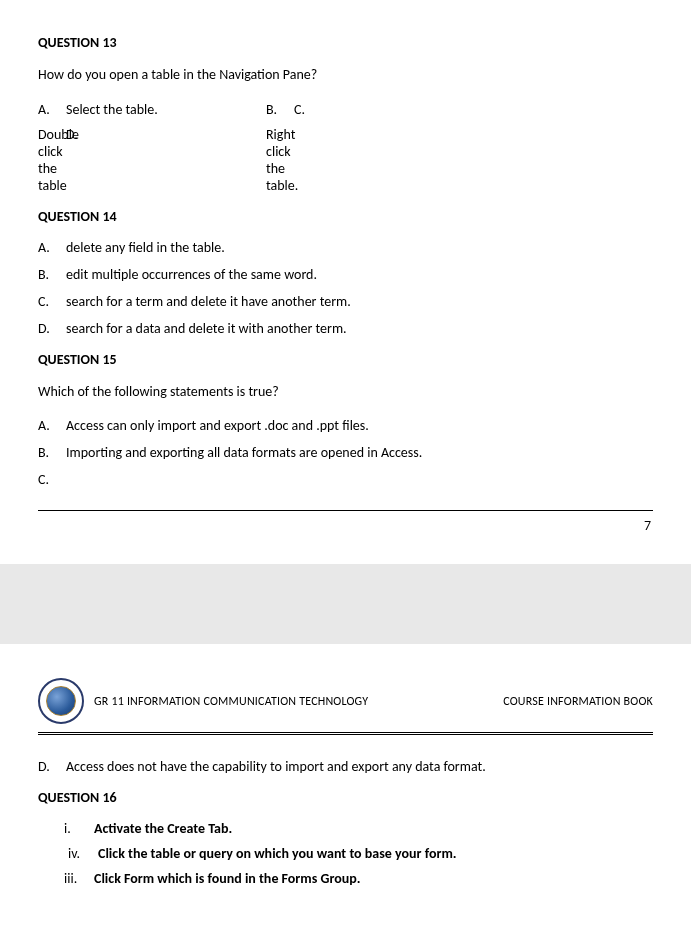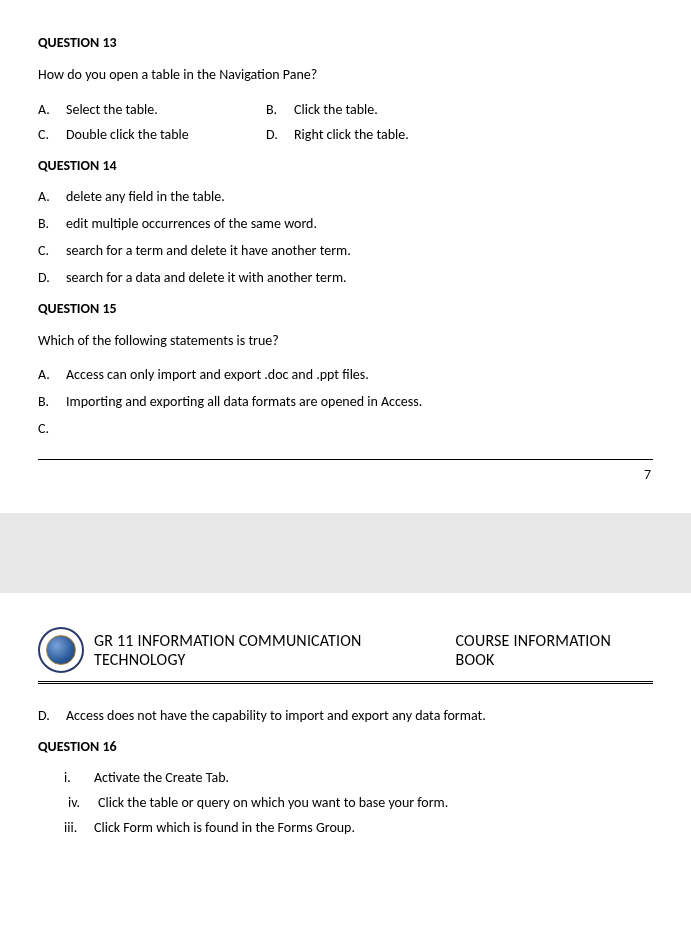--- a/index.html
+++ b/index.html
@@ -51,21 +51,21 @@
   .roman-list {
     margin-left: 26px;
     font-size: 14px;
     margin-bottom: 16px;
   }
   .roman-list .roman-row {
     display: flex;
     margin-bottom: 8px;
   }
   .roman-list .roman-num { min-width: 30px; }
-  .roman-list .roman-text { flex: 1; }
+  .roman-list .roman-text { flex: 1; font-weight: bold; }
   .page-hr {
     border: none;
     border-top: 1px solid #000;
     margin-top: 22px;
     margin-bottom: 6px;
   }
   .page-num {
     text-align: right;
     font-size: 14px;
     padding-right: 2px;
@@ -91,21 +91,21 @@
     height: 30px;
     border-radius: 50%;
     background: radial-gradient(circle at 35% 35%, #7aa3d8, #2a5a9a 60%, #1a3a6a);
     border: 1px solid #a88030;
   }
   .header-text {
     flex: 1;
     display: flex;
     justify-content: space-between;
     align-items: center;
-    font-size: 16px;
+    font-size: 12px;
     letter-spacing: 0.2px;
   }
   .header-left { font-weight: normal; }
   .header-right { font-weight: normal; }
   .double-rule {
     border-top: 3px double #000;
     height: 4px;
     margin-bottom: 22px;
   }
   .single-option {
@@ -119,21 +119,20 @@
 <body>
 
 <div class="page">
 
   <div class="question-title">QUESTION 13</div>
   <div class="question-text">How do you open a table in the Navigation Pane?</div>
   <div class="options-grid">
     <div class="option-letter">A.</div>
     <div class="option-text">Select the table.</div>
     <div class="option-letter">B.</div>
-    <div class="option-text">Click the table.</div>
     <div class="option-letter">C.</div>
     <div class="option-text">Double click the table</div>
     <div class="option-letter">D.</div>
     <div class="option-text">Right click the table.</div>
   </div>
 
   <div class="question-title">QUESTION 14</div>
   <div class="options-list">
     <div class="option-letter">A.</div>
     <div class="option-text">delete any field in the table.</div>

